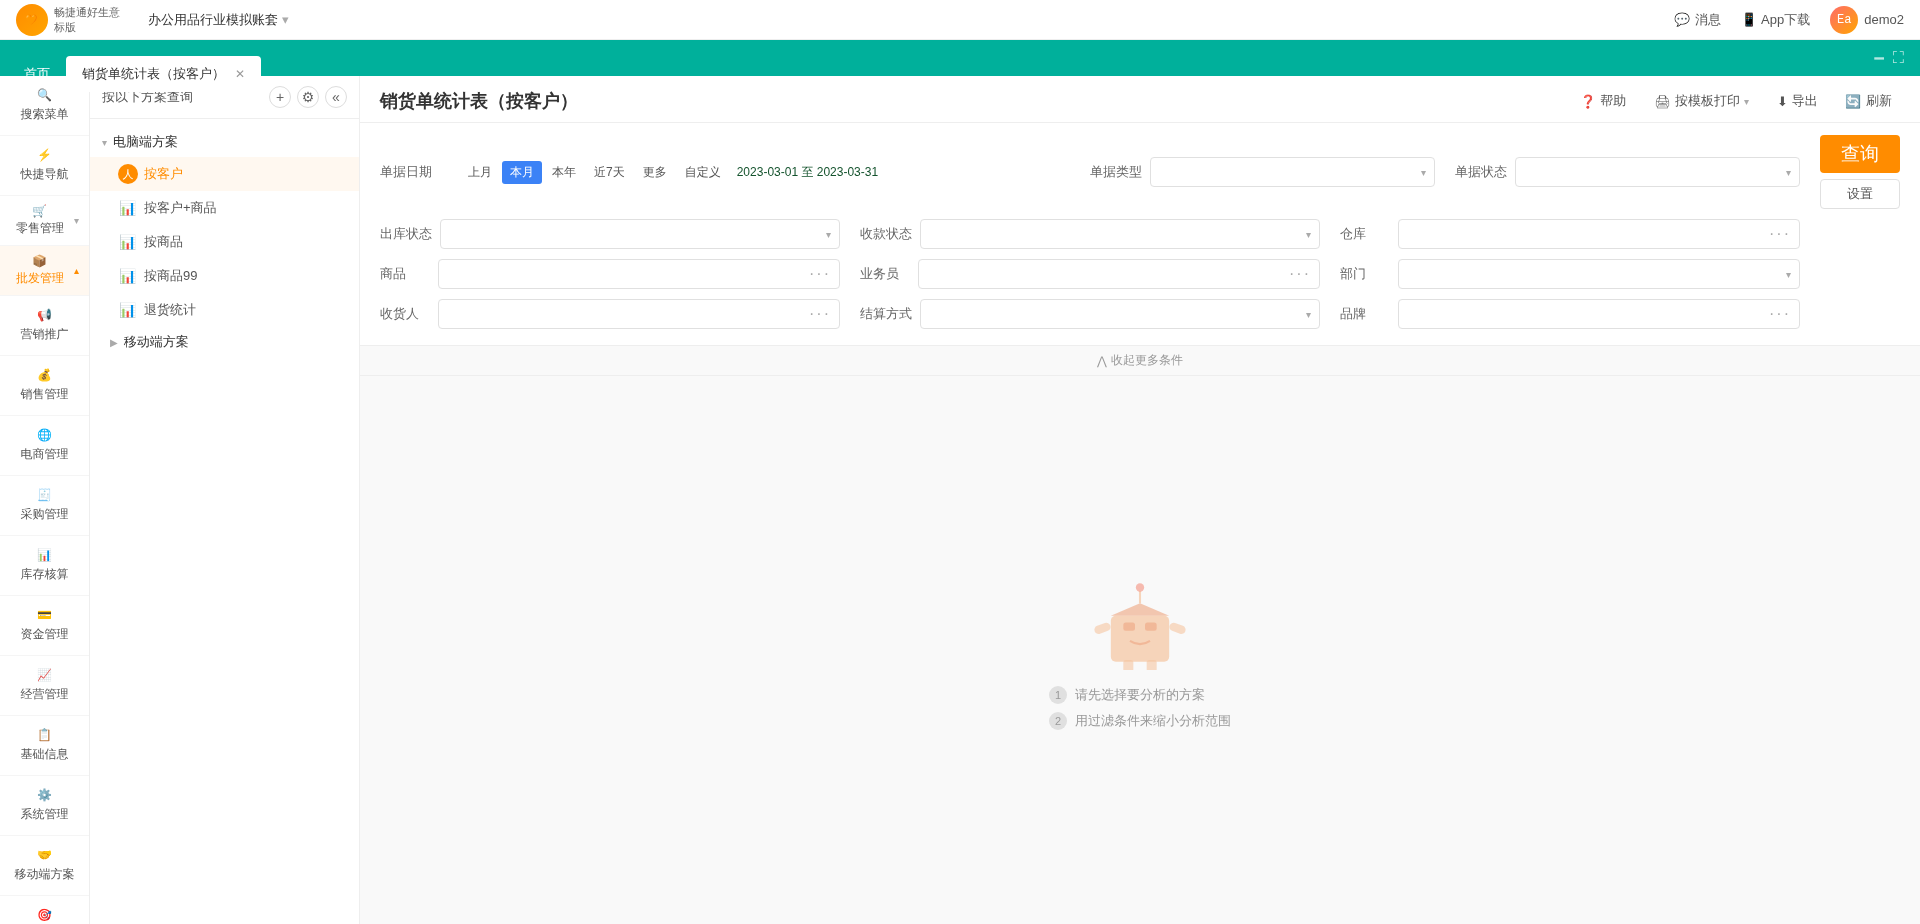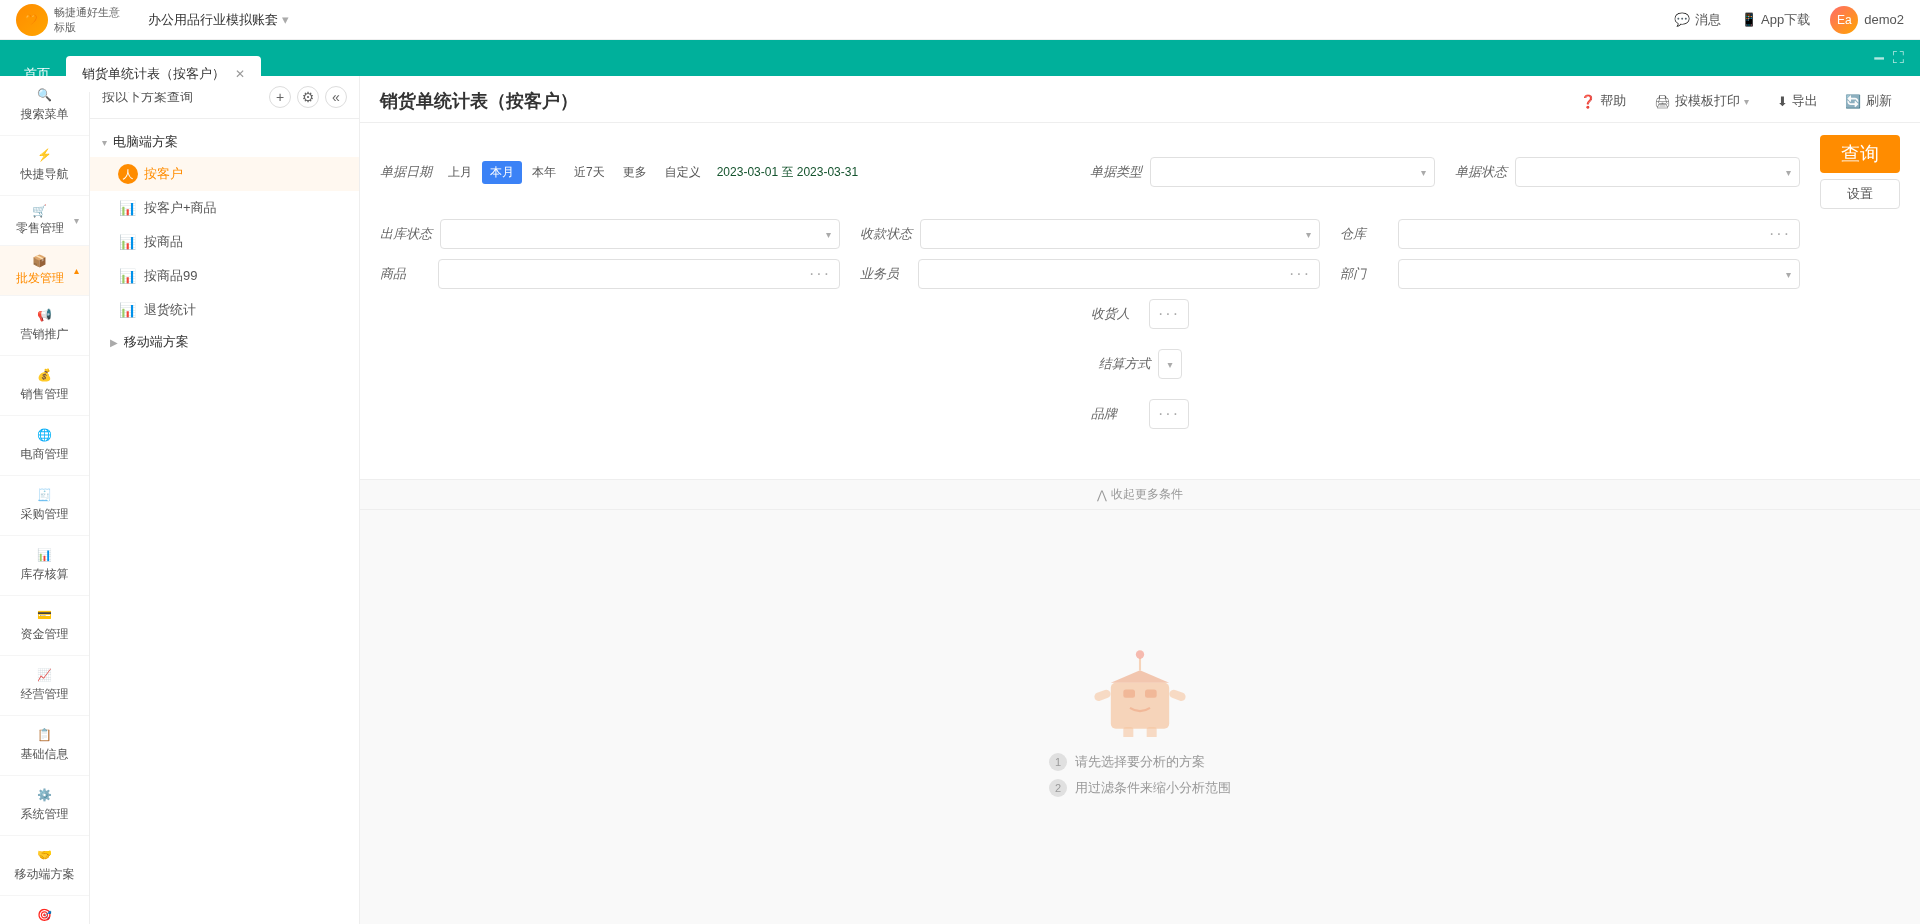--- a/index.html
+++ b/index.html
@@ -292,38 +292,38 @@
       background: #fff;
       padding: 12px 20px;
       border-bottom: 1px solid #eee;
     }
     .filter-row {
       display: flex;
       align-items: center;
       gap: 20px;
       margin-bottom: 10px;
     }
-    .filter-row:last-child { margin-bottom: 18px; flex-direction: column; }
+    .filter-row:last-child { margin-bottom: 4px; }
     .filter-item {
       display: flex;
       align-items: center;
       gap: 8px;
       flex: 1;
     }
     .filter-label {
       font-size: 13px;
       color: #666;
       white-space: nowrap;
       min-width: 50px;
-      font-style: italic;
     }
     .filter-control {
       flex: 1;
       display: flex;
       align-items: center;
+      margin-left: 20px;
     }
     .date-tabs {
       display: flex;
       align-items: center;
       gap: 2px;
     }
     .date-tab {
       padding: 3px 8px;
       border-radius: 3px;
       font-size: 12px;
@@ -462,21 +462,21 @@
     <div class="header-action">
       <span>💬</span>
       <span>消息</span>
     </div>
     <div class="header-action">
       <span>📱</span>
       <span>App下载</span>
     </div>
     <div class="header-action" style="gap:6px;">
       <div class="user-avatar">
-        <span style="font-size:12px;">Ea</span>
+        <span style="font-size:12px;font-family:Liberation Mono, monospace;">Ea</span>
       </div>
       <span>demo2</span>
     </div>
   </div>
 </div>
 
 <div class="tab-bar">
   <div class="tab-item home">
     <span>首页</span>
   </div>

